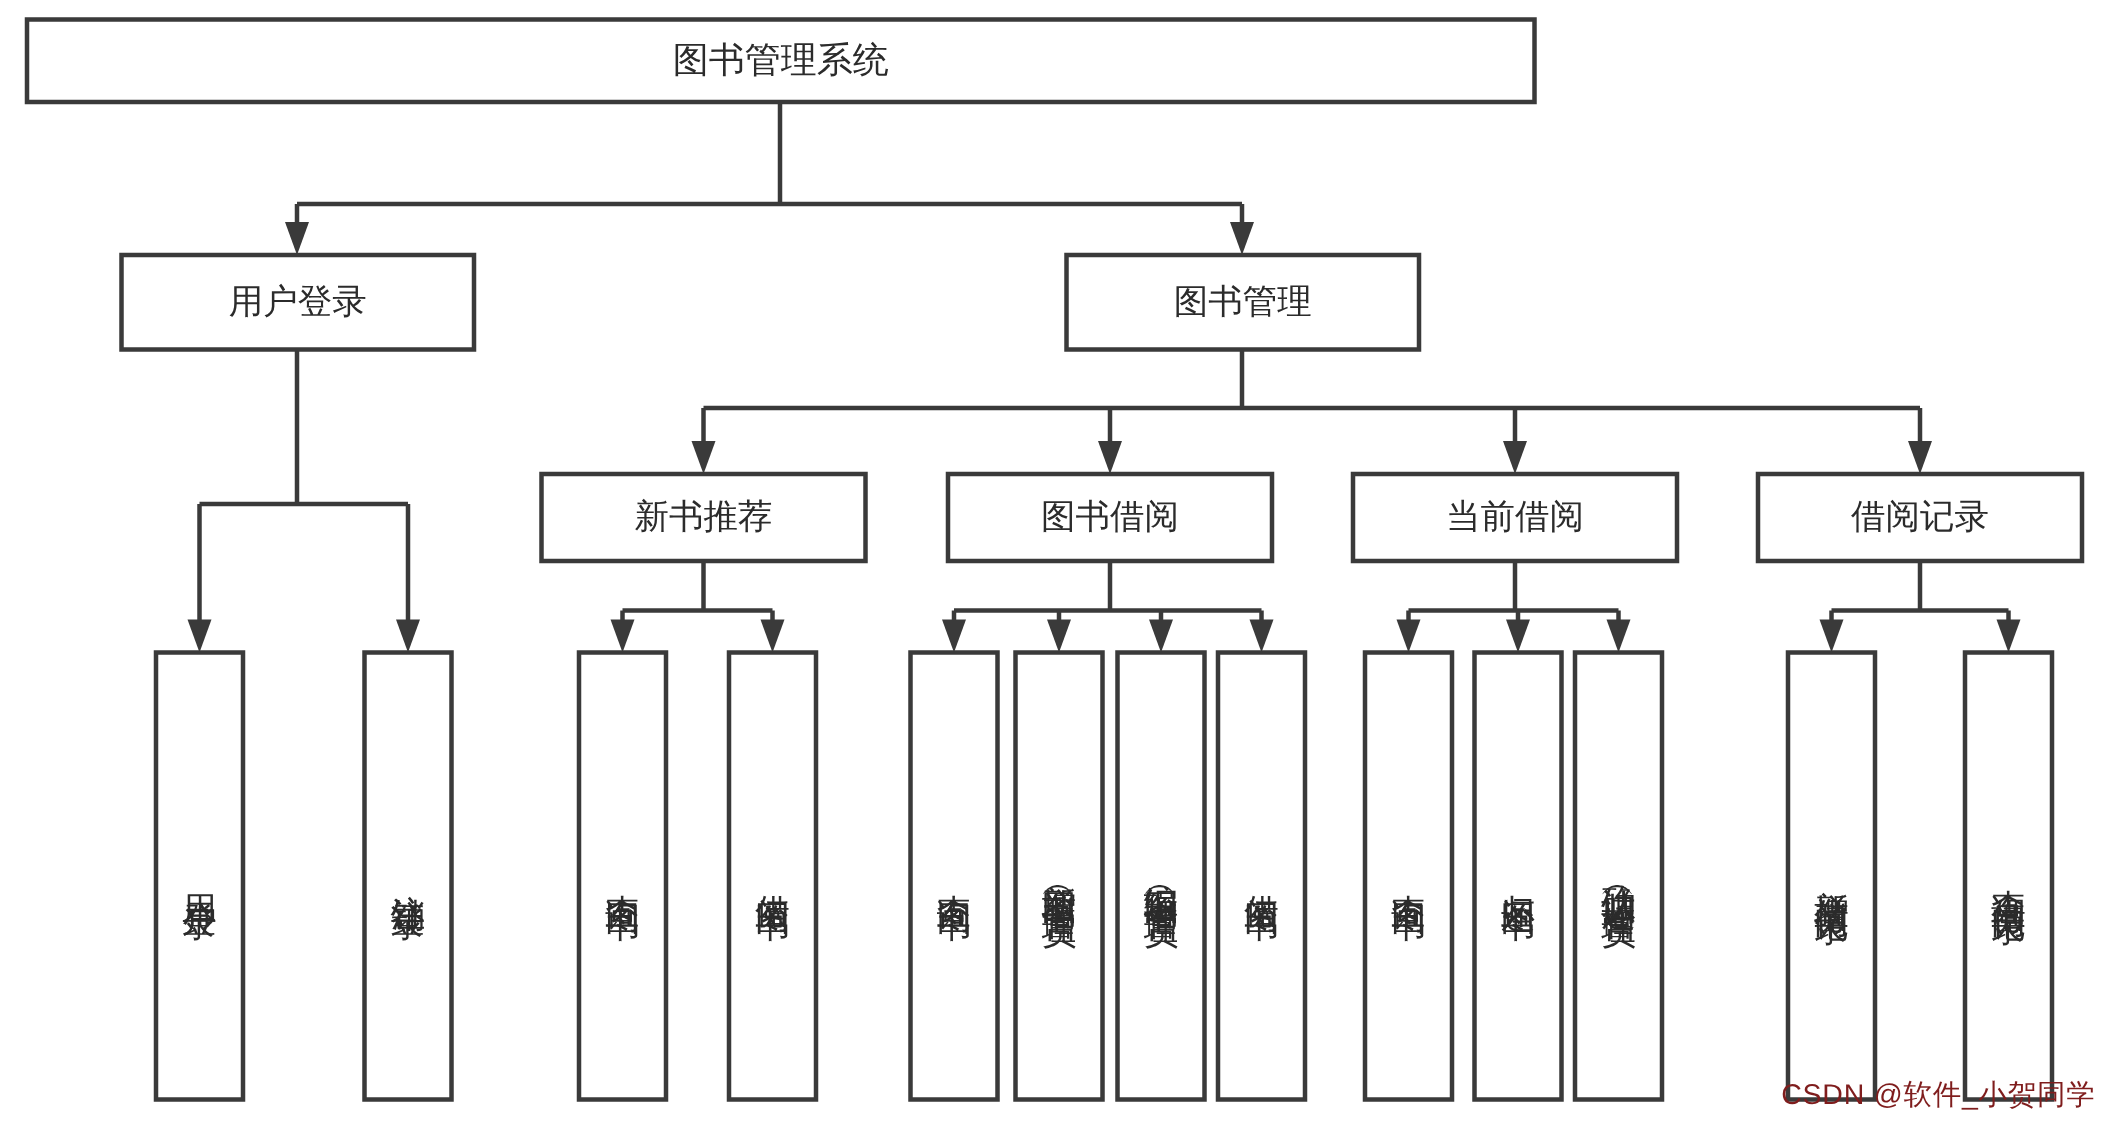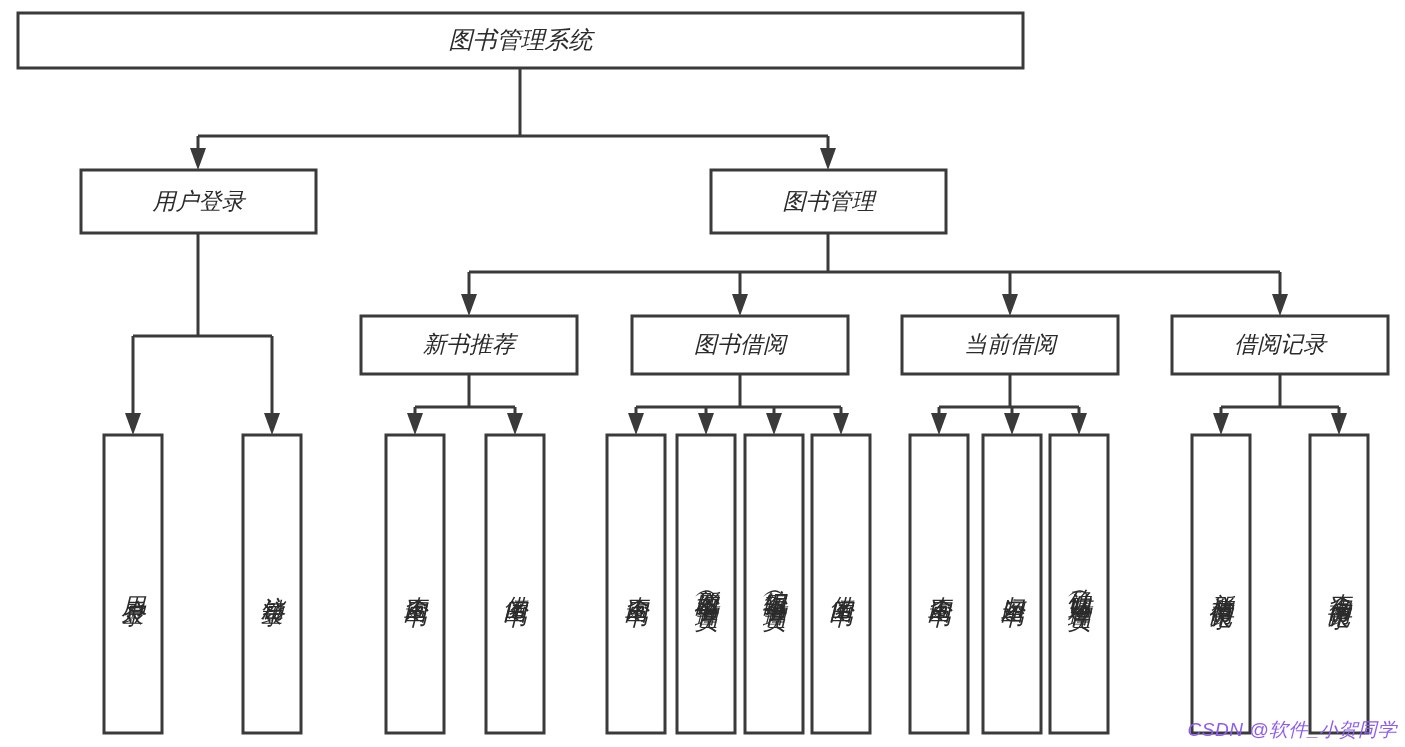--- a/index.html
+++ b/index.html
@@ -9,21 +9,20 @@
   }
   body {
     font-family: "Liberation Sans", "DejaVu Sans", sans-serif;
   }
   #diagram-root {
     position: relative;
     width: 1405px;
     height: 747px;
     background: #ffffff;
     overflow: hidden;
-    font-style: italic;
   }
   svg.flow {
     position: absolute;
     left: 0;
     top: 0;
     width: 1405px;
     height: 747px;
     display: block;
   }
   .node-box {
@@ -67,21 +66,21 @@
     letter-spacing: 3px;
     color: #2b2b2b;
     white-space: nowrap;
   }
   .watermark {
     position: absolute;
     right: 8px;
     bottom: 4px;
     font-family: "Liberation Sans", "DejaVu Sans", sans-serif;
     font-size: 19px;
-    color: #8b5cf6;
+    color: #7f1d1d;
     letter-spacing: 0.5px;
     white-space: nowrap;
   }
 </style>
 </head>
 <body>
 
 <div id="diagram-root">
   <svg class="flow" viewBox="0 0 1405 747">
     <g id="connectors-layer">

